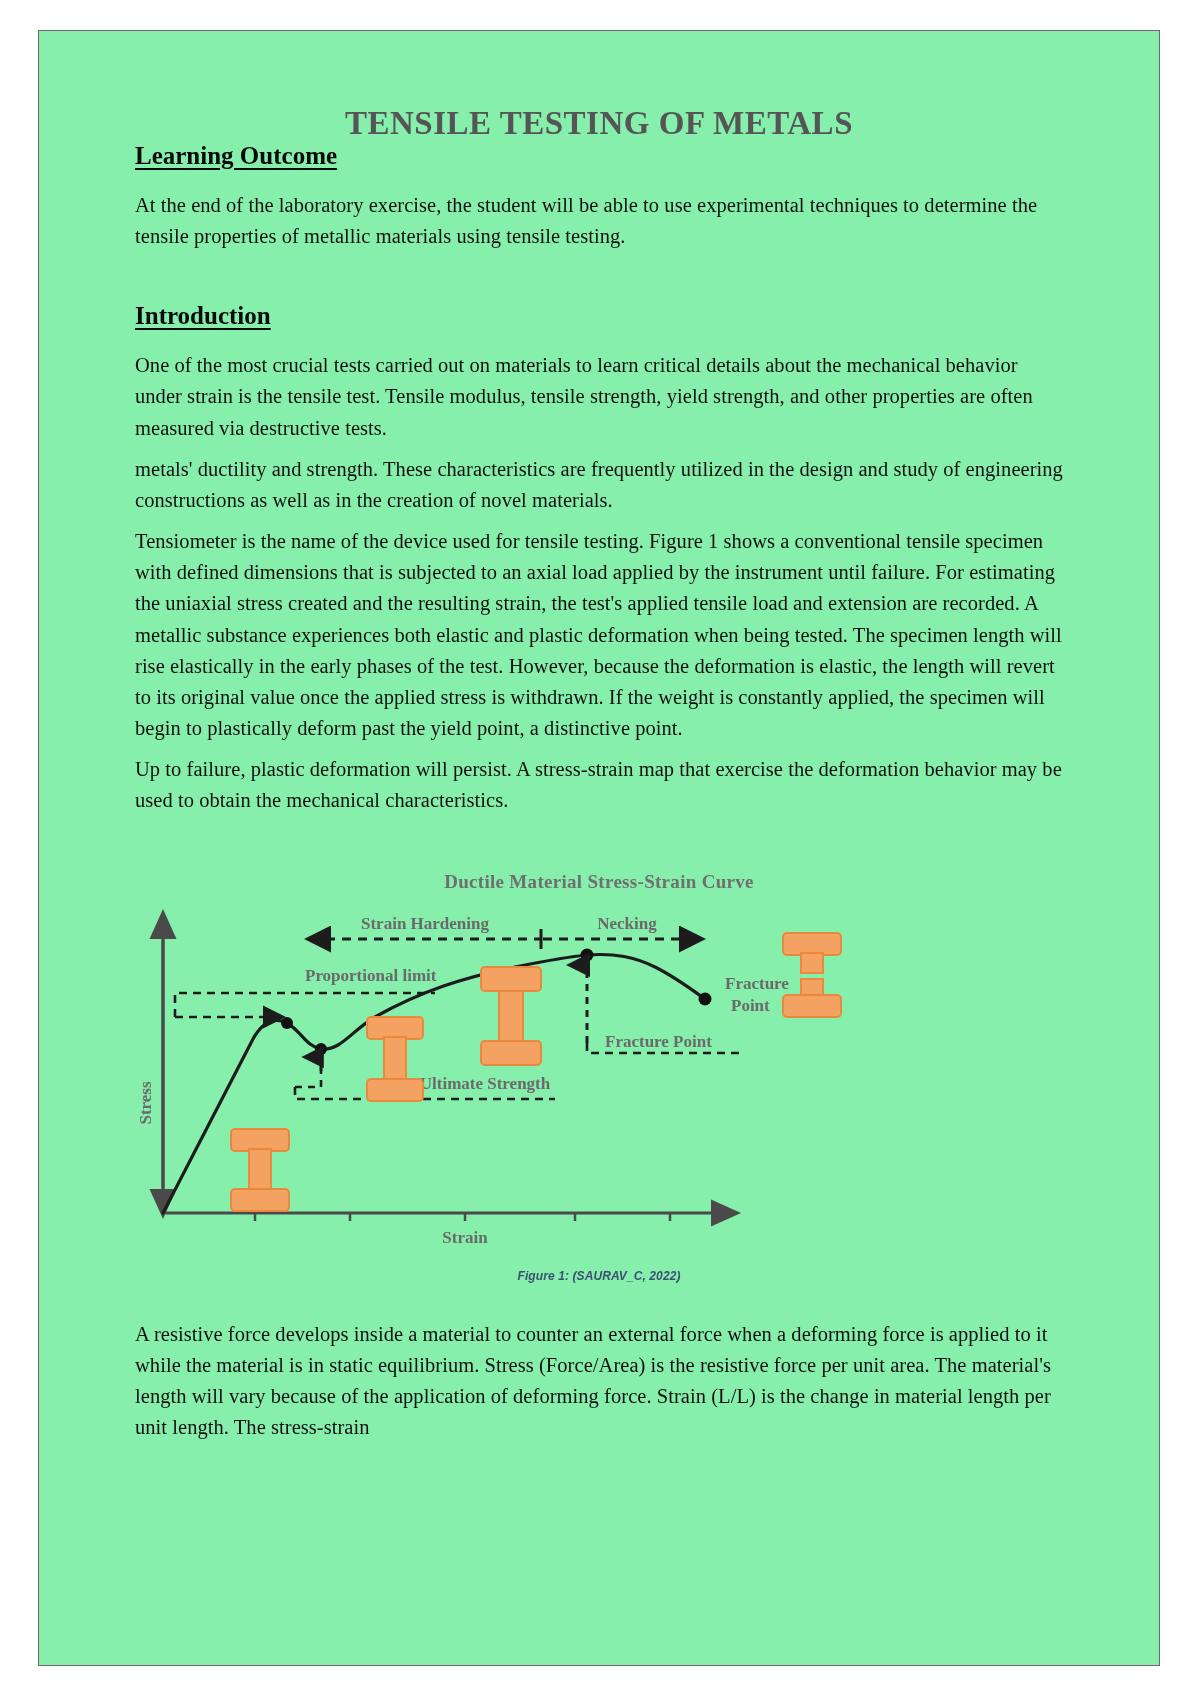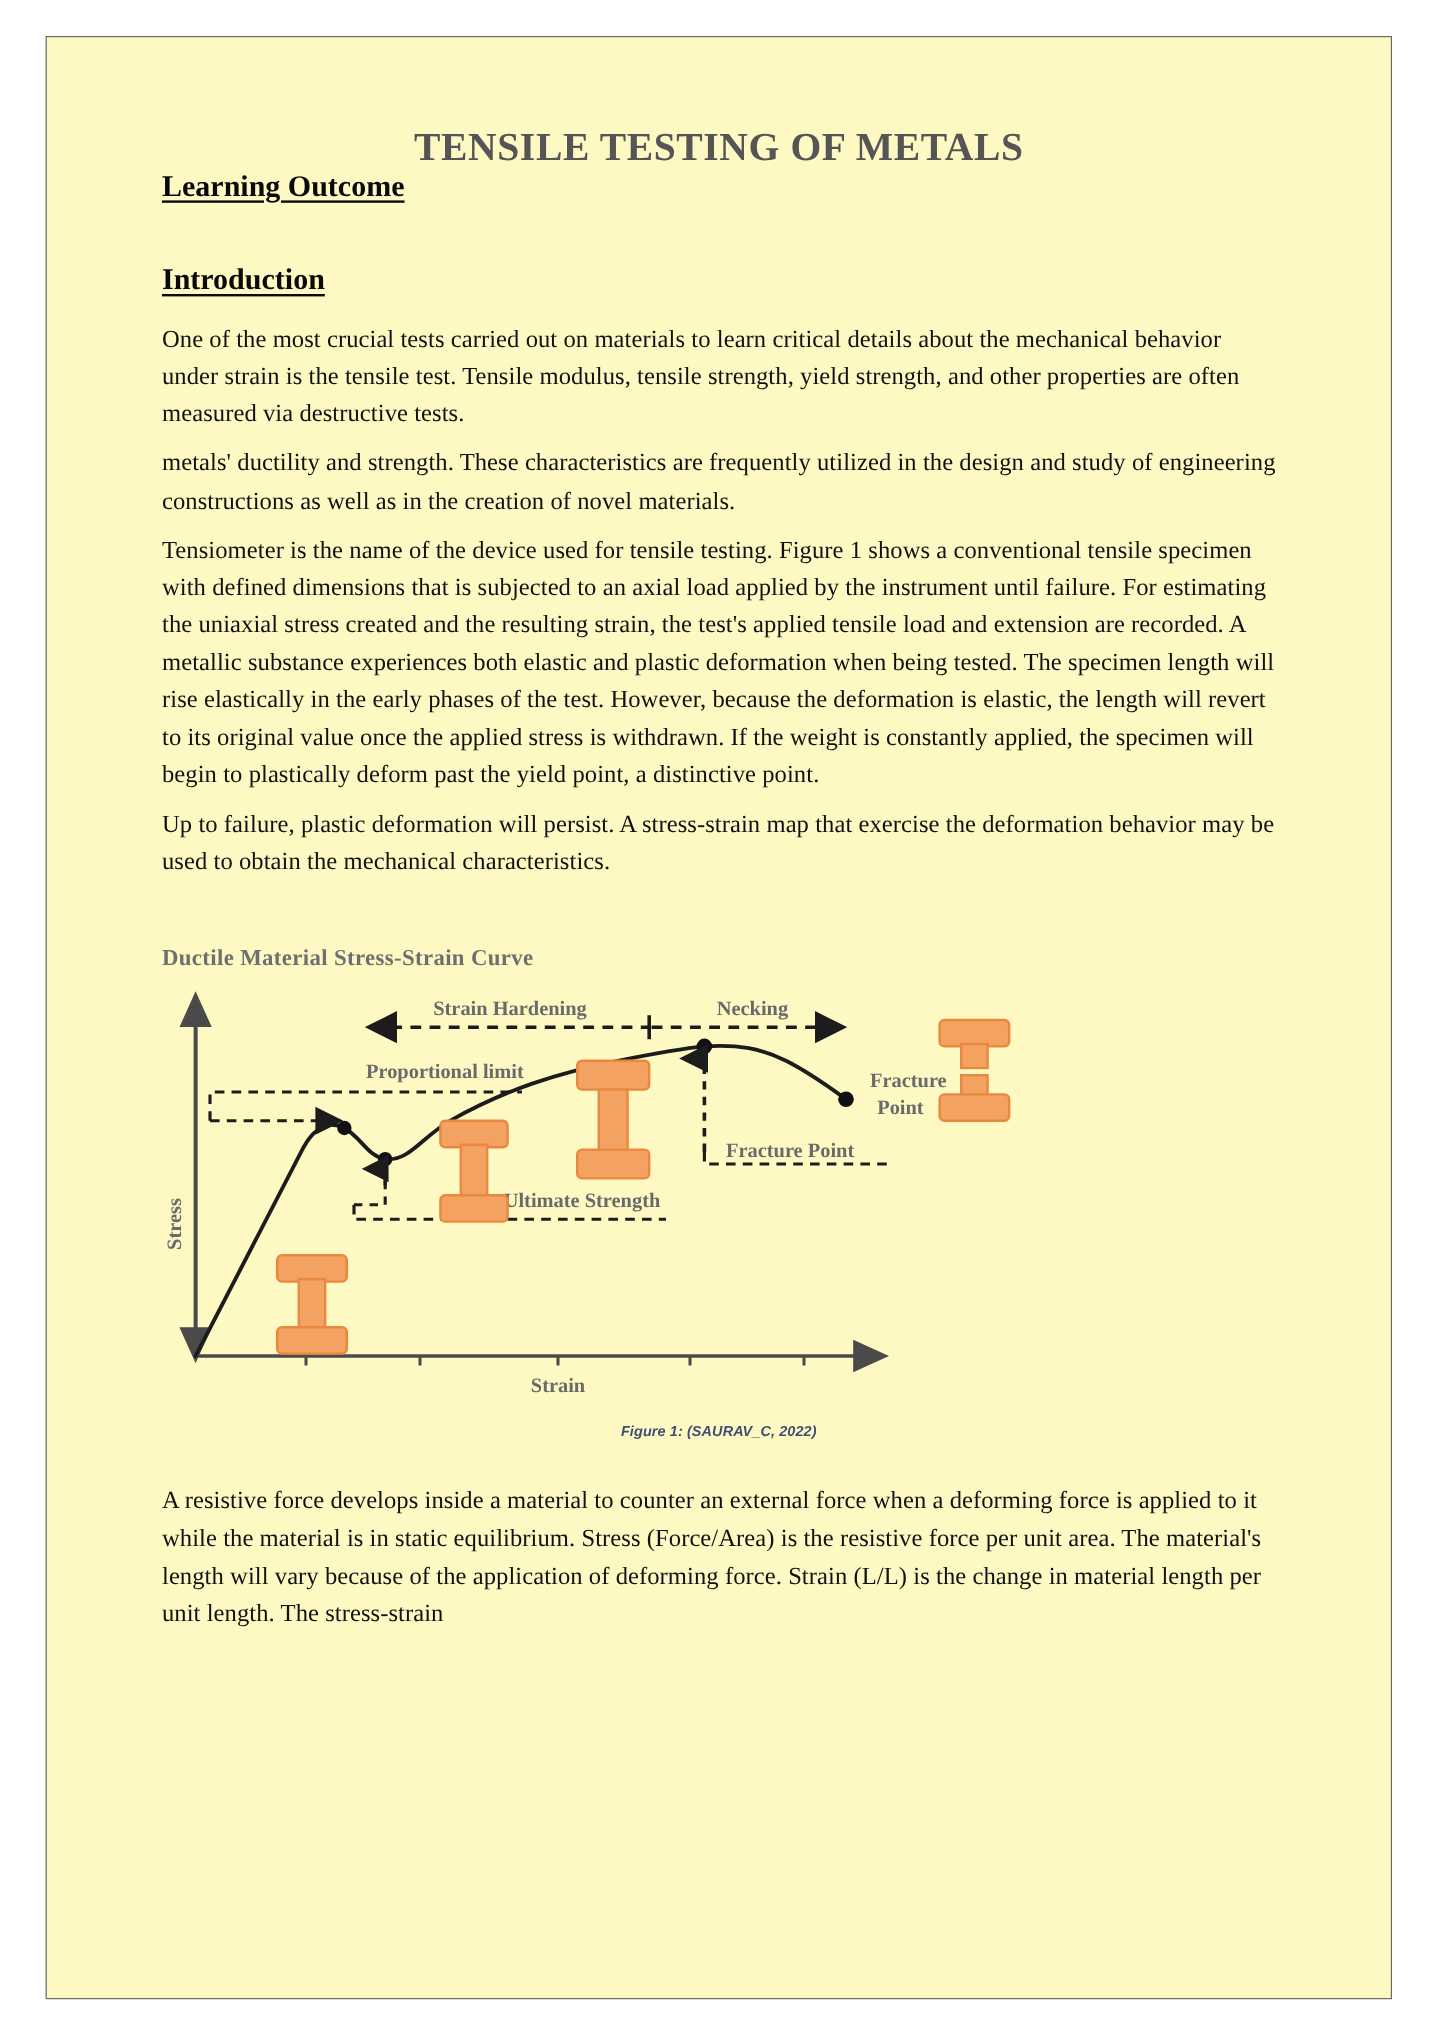--- a/index.html
+++ b/index.html
@@ -13,21 +13,21 @@
     font-family: "Liberation Serif", "DejaVu Serif", serif;
     overflow: hidden;
   }
   .page {
     position: absolute;
     left: 38px;
     top: 30px;
     width: 1122px;
     height: 1636px;
     border: 1px solid #6b6b6b;
-    background: #fef9c3;
+    background: #86efac;
     box-sizing: border-box;
   }
   .content {
     position: absolute;
     left: 96px;
     top: 48px;
     width: 928px;
   }
   .doc-title {
     text-align: center;
@@ -69,20 +69,21 @@
   }
   .chart-box {
     position: relative;
     width: 928px;
     height: 390px;
   }
   .chart-title {
     position: absolute;
     left: 0; right: 0;
     top: 0;
+    text-align: center;
     font-size: 19px;
     font-weight: bold;
     color: #6f6f6f;
     letter-spacing: 0.3px;
   }
   .chart-svg { position: absolute; left: 0; top: 0; }
   .fig-caption {
     position: absolute;
     left: 0; right: 0;
     top: 398px;
@@ -104,20 +105,21 @@
 </style>
 </head>
 <body>
 
 <div class="page">
   <div class="content">
 
     <h1 class="doc-title">TENSILE TESTING OF METALS</h1>
 
     <h2 class="section-heading h-learning">Learning Outcome</h2>
+    <p class="para first">At the end of the laboratory exercise, the student will be able to use experimental techniques to determine the tensile properties of metallic materials using tensile testing.</p>
 
     <h2 class="section-heading h-intro">Introduction</h2>
     <p class="para first">One of the most crucial tests carried out on materials to learn critical details about the mechanical behavior under strain is the tensile test. Tensile modulus, tensile strength, yield strength, and other properties are often measured via destructive tests.</p>
     <p class="para tight">metals' ductility and strength. These characteristics are frequently utilized in the design and study of engineering constructions as well as in the creation of novel materials.</p>
     <p class="para tight">Tensiometer is the name of the device used for tensile testing. Figure 1 shows a conventional tensile specimen with defined dimensions that is subjected to an axial load applied by the instrument until failure. For estimating the uniaxial stress created and the resulting strain, the test's applied tensile load and extension are recorded. A metallic substance experiences both elastic and plastic deformation when being tested. The specimen length will rise elastically in the early phases of the test. However, because the deformation is elastic, the length will revert to its original value once the applied stress is withdrawn. If the weight is constantly applied, the specimen will begin to plastically deform past the yield point, a distinctive point.</p>
     <p class="para tight">Up to failure, plastic deformation will persist. A stress-strain map that exercise the deformation behavior may be used to obtain the mechanical characteristics.</p>
 
     <div class="figure-wrap">
       <div class="chart-box">
         <div class="chart-title">Ductile Material Stress-Strain Curve</div>

